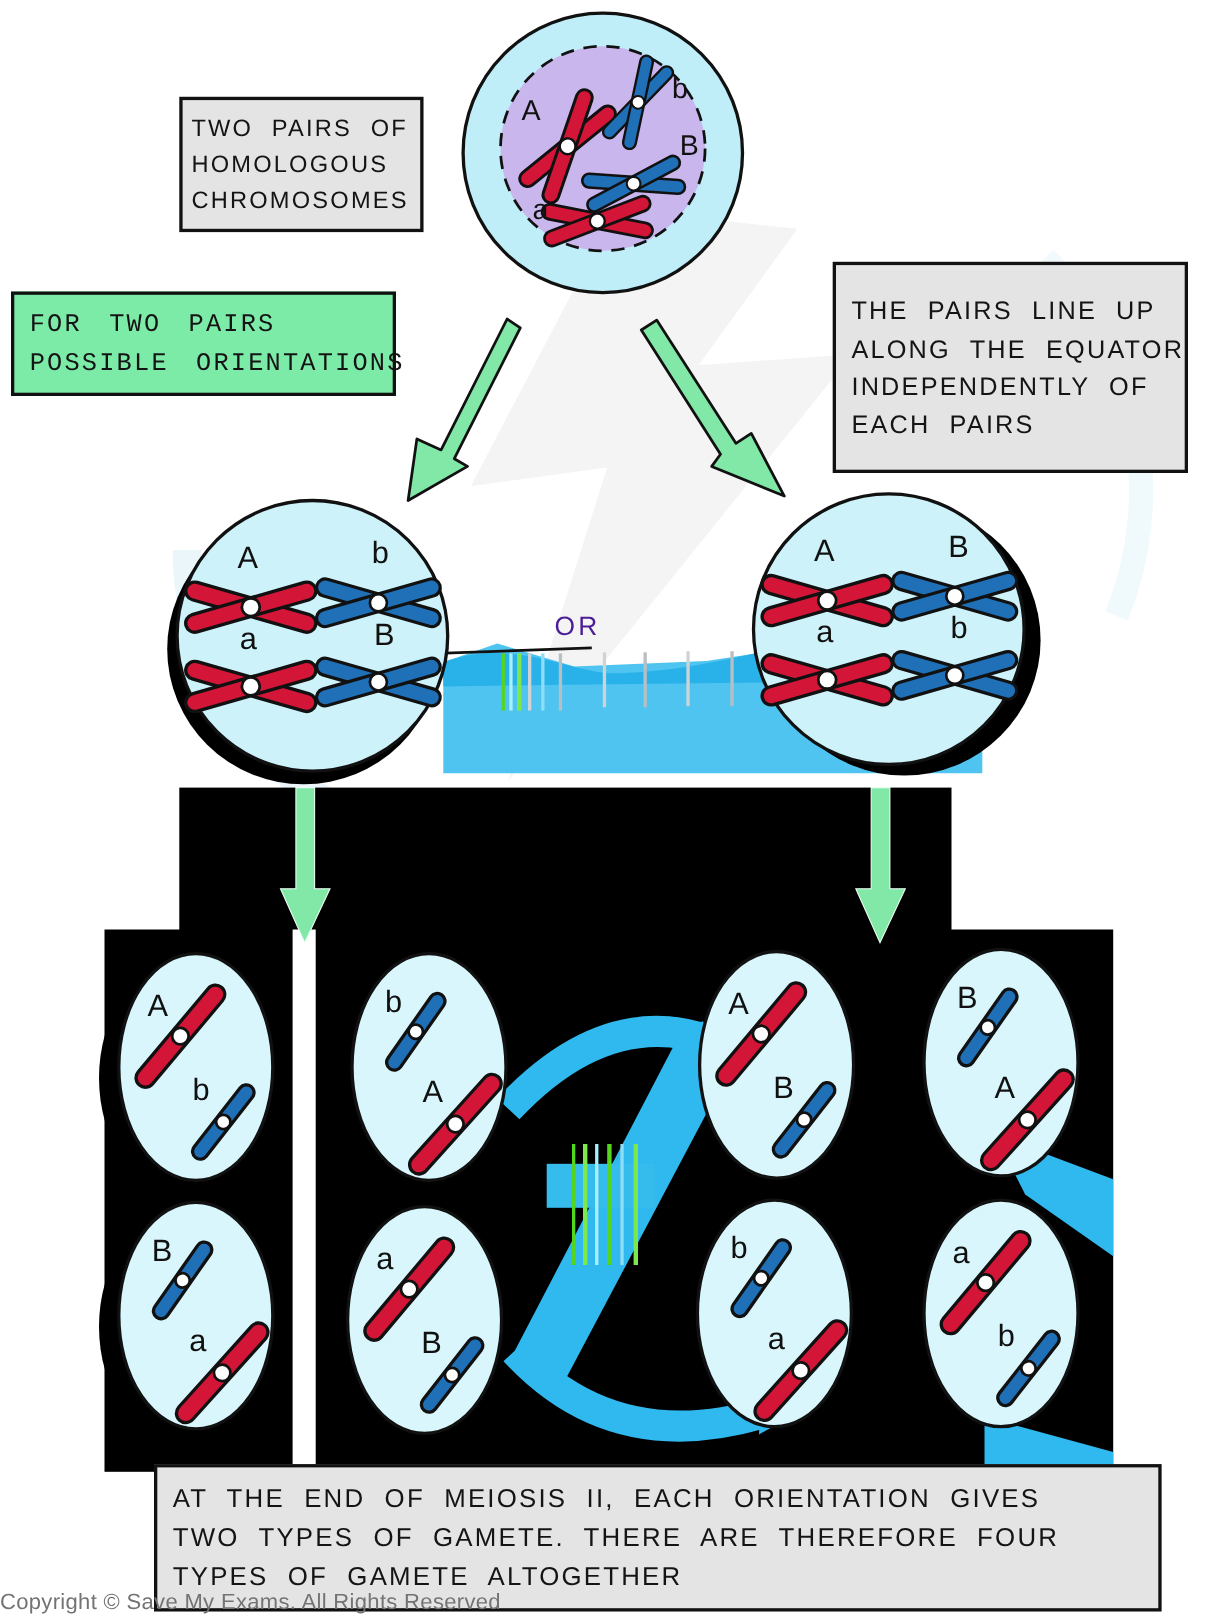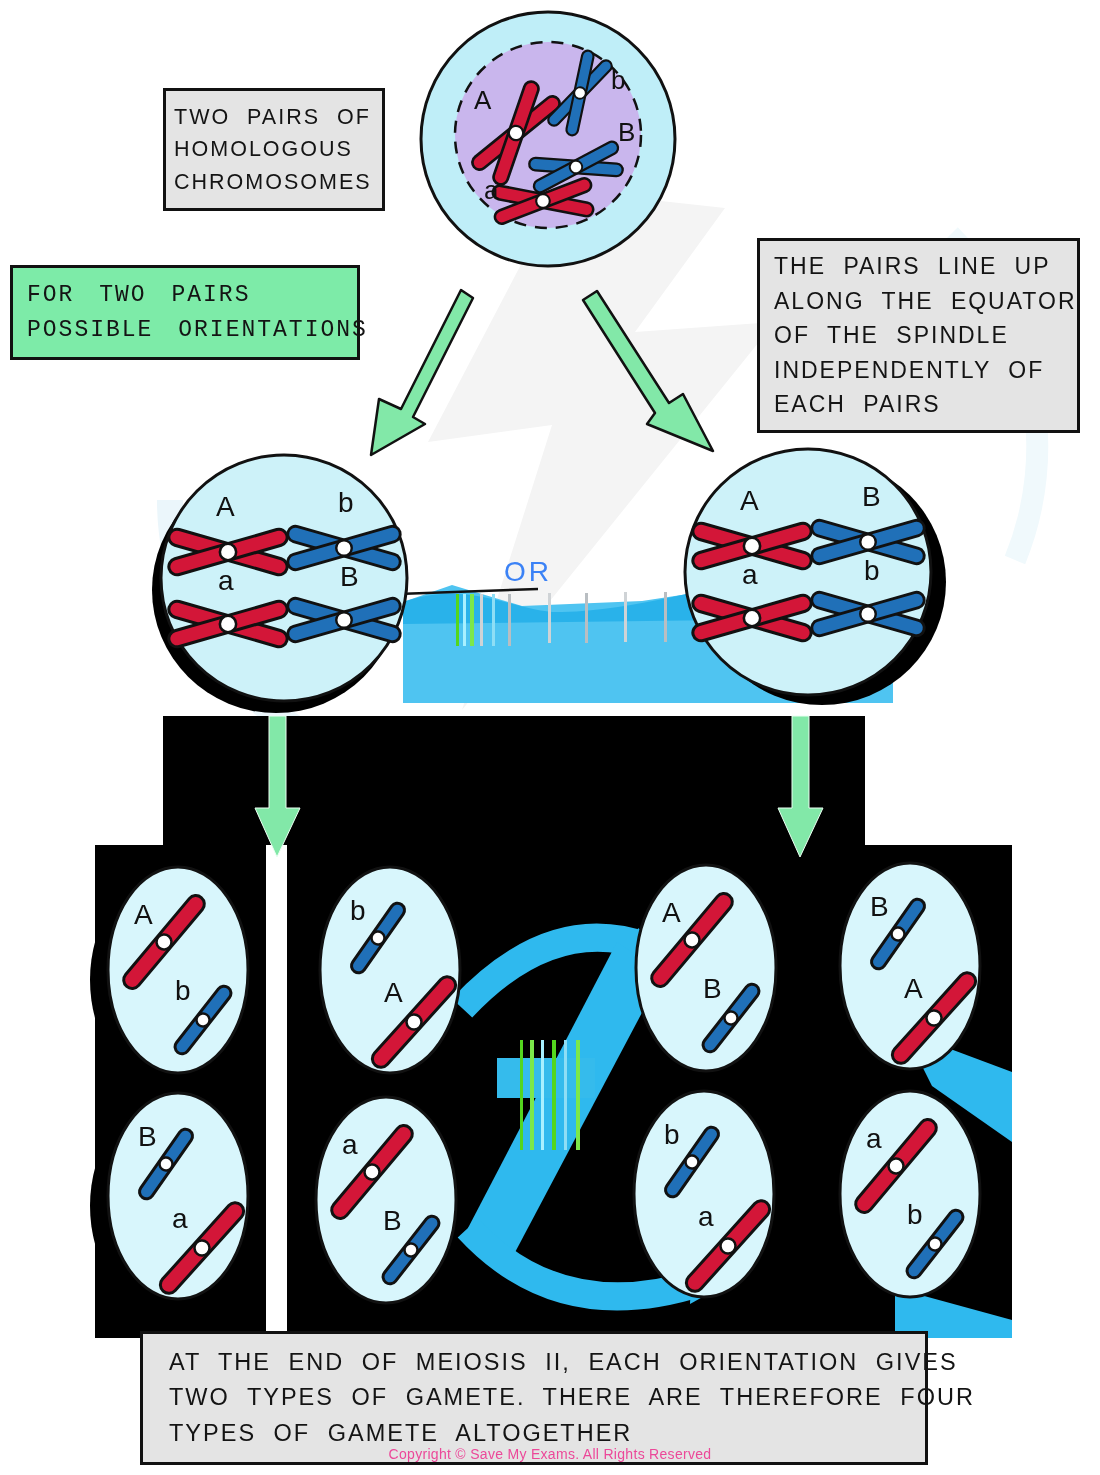--- a/index.html
+++ b/index.html
@@ -8,22 +8,22 @@
   .layer{position:absolute;left:0;top:0;}
   svg{overflow:visible;display:block;}
 
   
   .tbox{position:absolute;border:3px solid #111;box-sizing:border-box;
         font-size:23px;line-height:1.5;letter-spacing:2px;word-spacing:9px;color:#141414;}
   .tbox.gray{background:var(--box-gray,#e4e4e4);}
   .tbox.green{background:var(--box-green,#7deba8);}
   .tbox .ln{white-space:nowrap;}
 
-  .or-label{position:absolute;font-size:28px;letter-spacing:3px;color:#3b82f6;}
-  .copyright{position:absolute;width:100%;text-align:center;font-size:14px;color:#ec4899;letter-spacing:.3px;}
+  .or-label{position:absolute;font-size:24px;letter-spacing:3px;color:#4c1d95;}
+  .copyright{position:absolute;width:100%;text-align:left;font-size:20px;color:#737373;letter-spacing:.3px;}
 
   
   .chr-red{color:var(--chromosome-red,#d31638);}
   .chr-blue{color:var(--chromosome-blue,#2070b8);}
 
   .cell-label{font-family:"Liberation Sans",sans-serif;font-size:28px;fill:#111;}
   .cell-label.sm{font-size:26px;}
 </style>
 </head>
 <body>
@@ -121,24 +121,23 @@
     <div class="ln">TWO PAIRS OF</div>
     <div class="ln">HOMOLOGOUS</div>
     <div class="ln">CHROMOSOMES</div>
   </div>
 
   <div class="tbox green" style="left:10px;top:265px;width:350px;padding:10px 14px;font-family:Liberation Mono, monospace;">
     <div class="ln">FOR TWO PAIRS</div>
     <div class="ln">POSSIBLE ORIENTATIONS</div>
   </div>
 
-  <div class="tbox gray" style="left:757px;top:238px;width:323px;padding:8px 14px;">
+  <div class="tbox gray" style="left:757px;top:238px;width:323px;padding:24px 14px;">
     <div class="ln">THE PAIRS LINE UP</div>
     <div class="ln">ALONG THE EQUATOR</div>
-    <div class="ln">OF THE SPINDLE</div>
     <div class="ln">INDEPENDENTLY OF</div>
     <div class="ln">EACH PAIRS</div>
   </div>
 
   <svg class="layer" style="left:148px;top:448px;" width="272" height="266">
     <ellipse cx="128" cy="142" rx="124" ry="123" fill="#000"></ellipse>
     <circle cx="136" cy="130" r="123" fill="#cdf2f9" stroke="#111" stroke-width="3"></circle>
     <use href="#chrX" class="chr-red" transform="translate(80,104) scale(1.02)"></use>
     <text class="cell-label" x="68" y="68">A</text>
     <use href="#chrX" class="chr-blue" transform="translate(196,100) scale(0.97)"></use>
@@ -223,21 +222,21 @@
   </svg>
 
   <svg class="layer" style="left:832px;top:1086px;" width="160" height="220">
     <ellipse cx="78" cy="108" rx="70" ry="103" fill="#d8f6fc" stroke="#111" stroke-width="3"></ellipse>
     <use href="#chromatid-big" class="chr-red" transform="translate(64,80) rotate(-50)"></use>
     <text class="cell-label" x="34" y="62">a</text>
     <use href="#chromatid-small" class="chr-blue" transform="translate(103,158) rotate(-52)"></use>
     <text class="cell-label" x="75" y="138">b</text>
   </svg>
 
-  <div class="tbox gray" style="left:140px;top:1331px;width:788px;padding:11px 26px;font-size:23.5px;">
+  <div class="tbox gray" style="left:140px;top:1331px;width:916px;padding:11px 14px;font-size:23.5px;">
     <div class="ln">AT THE END OF MEIOSIS II, EACH ORIENTATION GIVES</div>
     <div class="ln">TWO TYPES OF GAMETE. THERE ARE THEREFORE FOUR</div>
     <div class="ln">TYPES OF GAMETE ALTOGETHER</div>
   </div>
 
   <div class="copyright" style="top:1446px;">Copyright © Save My Exams. All Rights Reserved</div>
 
 </div>
 
 </body></html>

